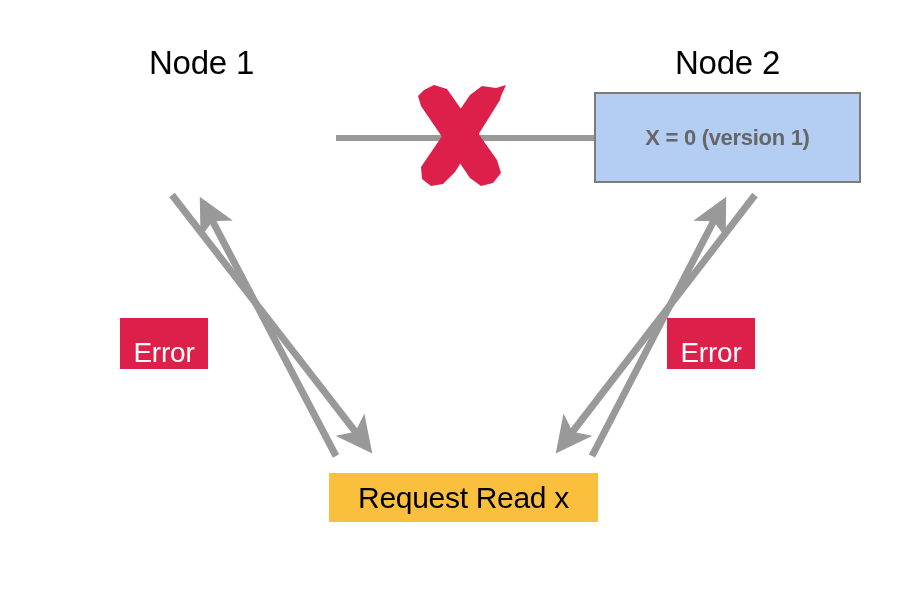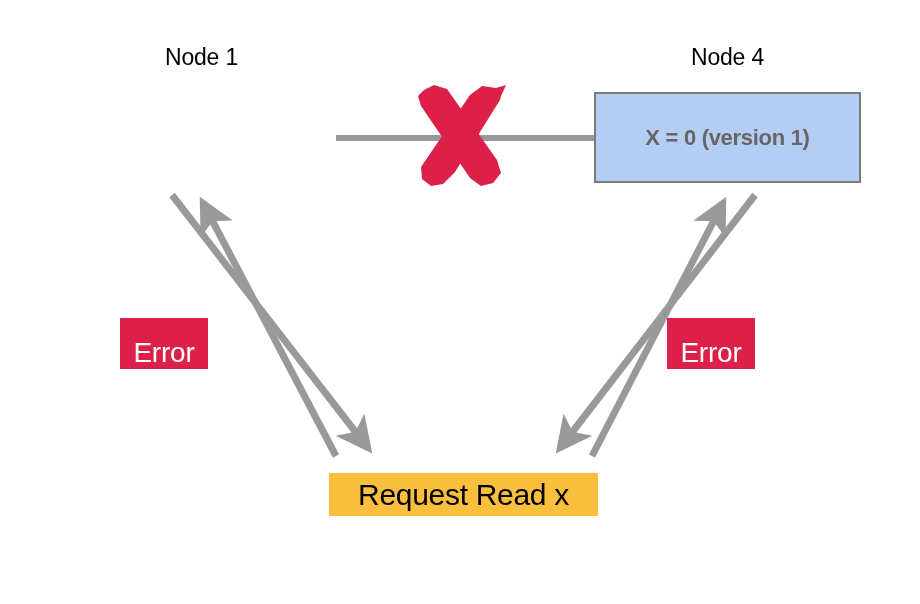--- a/index.html
+++ b/index.html
@@ -12,21 +12,21 @@
   }
   #canvas {
     position: relative;
     width: 920px;
     height: 604px;
     background: #ffffff;
     overflow: hidden;
   }
   .node-label {
     position: absolute;
-    font-size: 23px;
+    font-size: 33px;
     color: #000000;
     text-align: center;
     white-space: nowrap;
     letter-spacing: -0.2px;
   }
   .node-box {
     position: absolute;
     background: #b4cdf2;
     border: 2px solid #7b7b7b;
     box-sizing: border-box;
@@ -100,30 +100,30 @@
     <g>
       <path d="M 424 90 L 434 85 L 447 89 L 497 160 L 501 173 L 493 183
                L 481 186 L 470 178 L 421 106 L 418 96 Z" fill="#dd2049"></path>
       <path d="M 496 88 L 506 85 L 501 96 L 500 100 L 455 172 L 443 184
                L 431 186 L 422 179 L 421 167 L 470 95 L 482 86 Z" fill="#dd2049"></path>
     </g>
   </svg>
 
   <div class="node-label" style="left:67px; top:44px; width:269px;">Node 1</div>
 
-  <div class="node-label" style="left:594px; top:44px; width:267px;">Node 4</div>
+  <div class="node-label" style="left:594px; top:44px; width:267px;">Node 2</div>
   <div class="node-box" style="left:594px; top:92px; width:267px; height:91px;align-items:center;">
     <span class="node-box-text">X = 0 (version 1)</span>
   </div>
 
   <div class="error-box" style="left:120px; top:318px; width:88px; height:51px;">
     <span class="error-text">Error</span>
   </div>
 
   <div class="error-box" style="left:667px; top:318px; width:88px; height:51px;">
     <span class="error-text">Error</span>
   </div>
 
-  <div class="request-box" style="left:329px; top:473px; width:269px; height:43px;">
+  <div class="request-box" style="left:329px; top:473px; width:269px; height:49px;">
     <span class="request-text">Request Read  x</span>
   </div>
 
 </div>
 
 </body></html>

